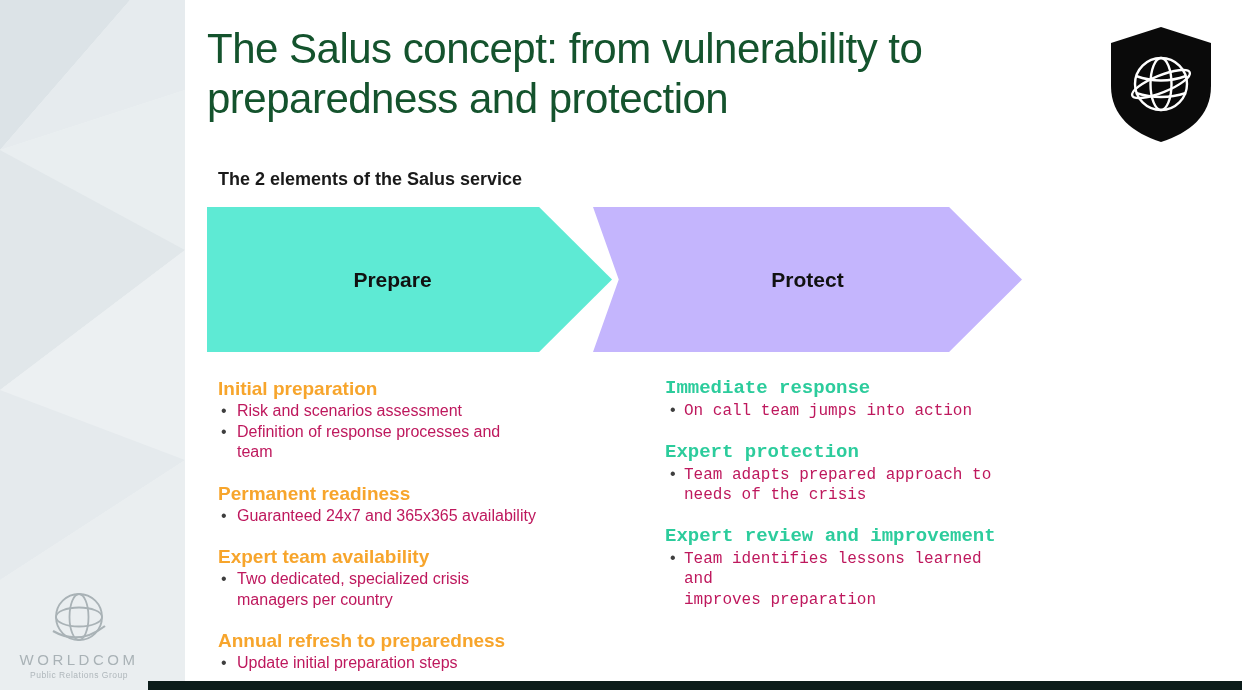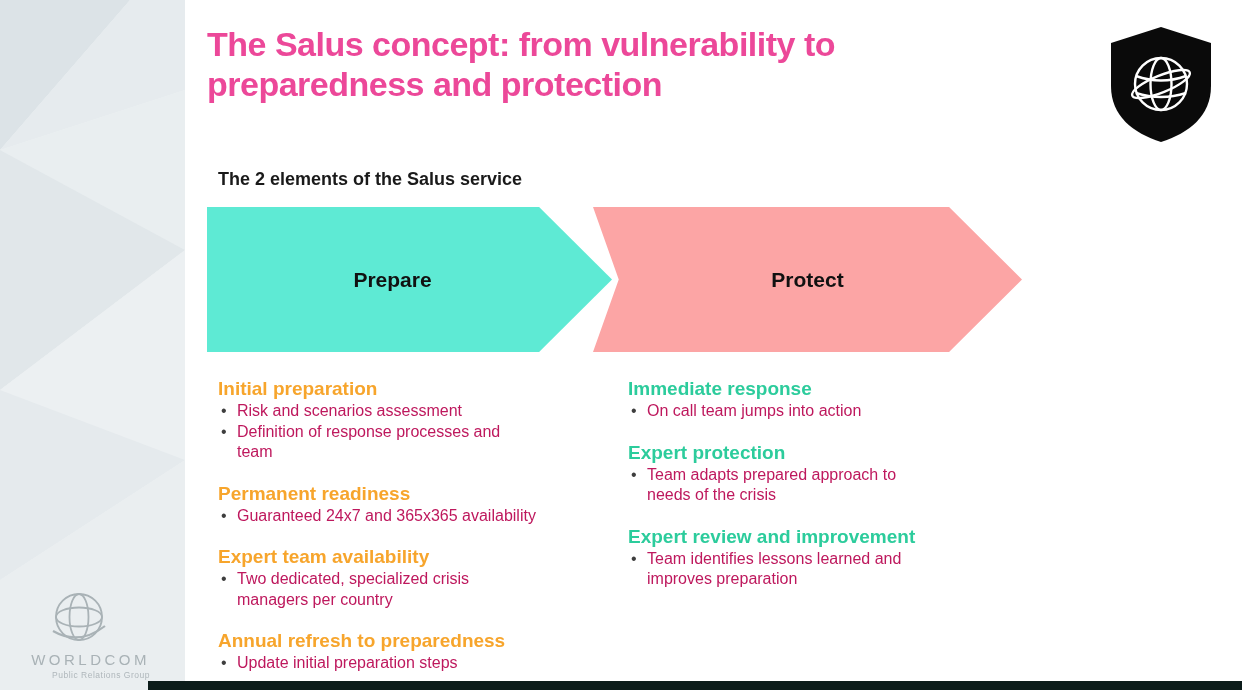--- a/index.html
+++ b/index.html
@@ -13,63 +13,63 @@
 
   
   .footer-bar {
     position:absolute; left:148px; right:0; bottom:0; height:9px;
     background:#0C1C1A;
   }
 
   
   .title {
     position:absolute; left:207px; top:24px; width:850px;
-    font-size:34px; font-weight:700; line-height:1.18; letter-spacing:-0.5px;
-    color:#ec4899;
+    font-size:42px; font-weight:400; line-height:1.18; letter-spacing:-0.5px;
+    color:#14532d;
   }
   .subtitle {
     position:absolute; left:218px; top:169px;
     font-size:18px; font-weight:700; color:#1a1a1a;
   }
 
   
   .arrow {
     position:absolute; top:207px; height:145px; box-sizing:border-box;
     display:flex; align-items:center; justify-content:center;
   }
   .arrow-prepare {
     left:207px; width:405px; background:#5eead4; padding-right:34px;
     clip-path:polygon(0 0, 82% 0, 100% 50%, 82% 100%, 0 100%);
   }
   .arrow-protect {
-    left:593px; width:429px; background:#fca5a5;
+    left:593px; width:429px; background:#c4b5fd;
     clip-path:polygon(0 0, 83% 0, 100% 50%, 83% 100%, 0 100%, 6% 50%);
     align-items:center;
   }
   .arrow-label { font-size:21px; font-weight:700; color:#111111; }
 
   
   .col { position:absolute; top:378px; }
   .col-prepare { left:218px; width:385px; }
-  .col-protect { left:628px; width:350px; }
+  .col-protect { left:665px; width:350px;font-family:Liberation Mono, monospace; }
   .section { margin-bottom:20px; }
   .section-heading { font-size:19px; font-weight:700; line-height:21px; margin-bottom:2px; }
   .col-prepare .section-heading { color:#F7A52C; }
   .col-protect .section-heading { color:#2CCC9C; }
   .bullet {
     position:relative; padding-left:19px; font-size:16px; color:#be185d;
     line-height:20.5px;
   }
   .bullet::before { content:'•'; position:absolute; left:3px; top:0; color:#3e3e3e; }
 
   
   .shield { position:absolute; left:1108px; top:24px; width:106px; height:120px; }
 
   
-  .logo { position:absolute; left:8px; bottom:10px; width:142px; text-align:right; }
+  .logo { position:absolute; left:8px; bottom:10px; width:142px; text-align:center; }
   .logo-globe { display:block; margin:0 auto 2px auto; }
   .logo-name { font-size:15px; letter-spacing:3.5px; color:#A9B2B6; font-weight:400; }
   .logo-tagline { font-size:8.5px; letter-spacing:0.5px; color:#AFB7BB; margin-top:2px; }
 </style>
 </head>
 <body>
 
 <div class="slide">
 
   <div class="left-strip">

